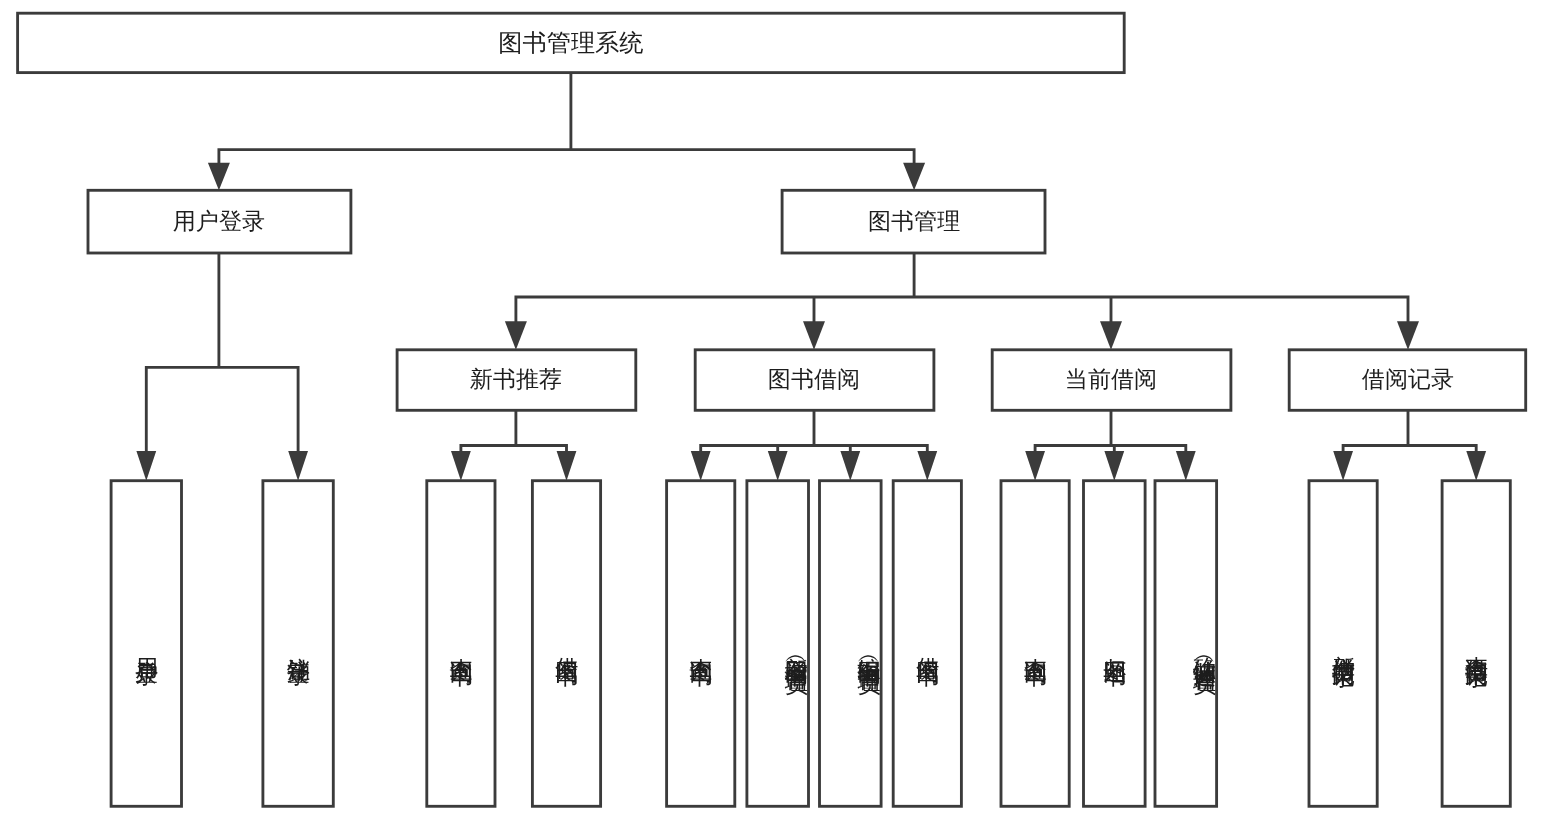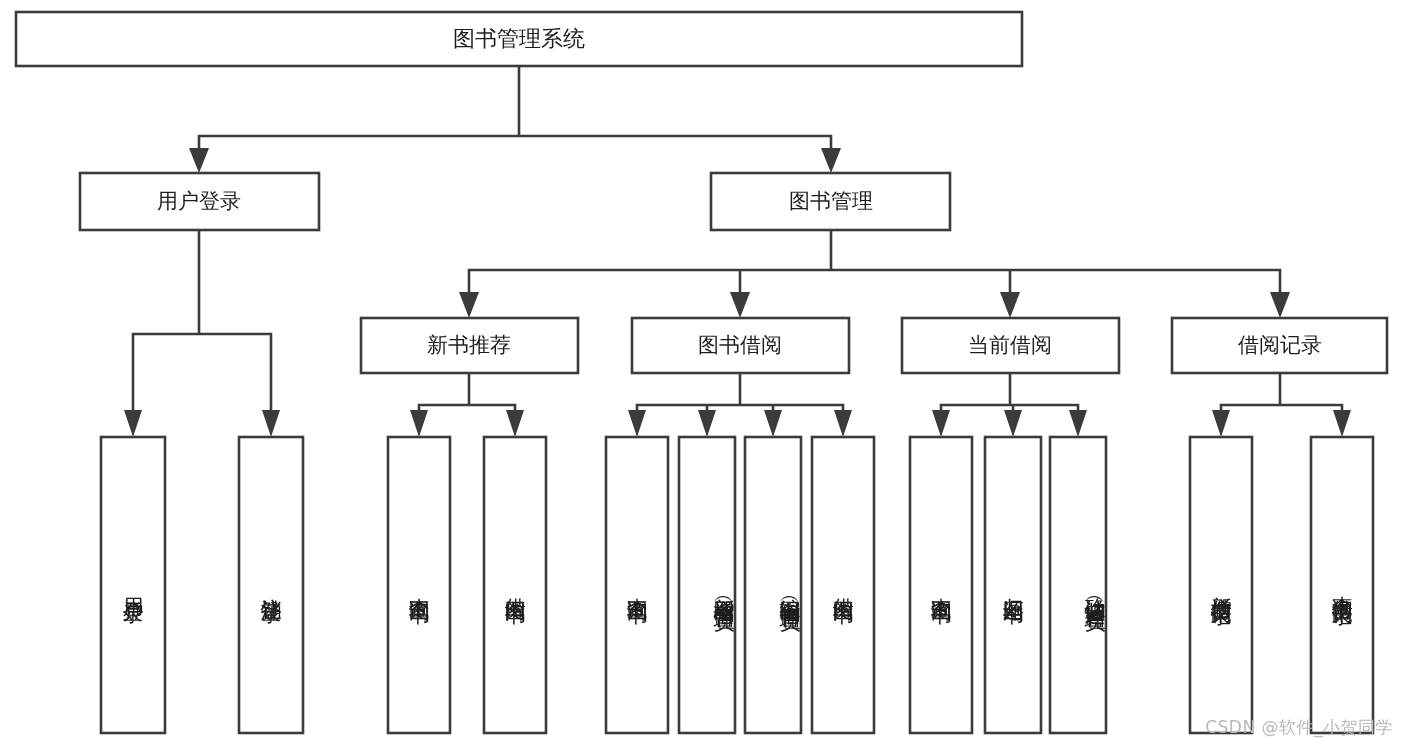--- a/index.html
+++ b/index.html
@@ -181,15 +181,14 @@
   <div class="vlabel" style="left:606px;  top:437px; width:62px; height:296px;">查询图书</div>
   <div class="vlabel" style="left:679px;  top:437px; width:56px; height:296px; align-items:flex-start; padding-top:10px; box-sizing:border-box;">新增图书（管理员）</div>
   <div class="vlabel" style="left:745px;  top:437px; width:56px; height:296px; align-items:flex-start; padding-top:10px; box-sizing:border-box;">编辑图书（管理员）</div>
   <div class="vlabel" style="left:812px;  top:437px; width:62px; height:296px;">借阅图书</div>
   <div class="vlabel" style="left:910px;  top:437px; width:62px; height:296px;">查询图书</div>
   <div class="vlabel" style="left:985px;  top:437px; width:56px; height:296px;">归还图书</div>
   <div class="vlabel" style="left:1050px; top:437px; width:56px; height:296px; align-items:flex-start; padding-top:10px; box-sizing:border-box;">确认归还（管理员）</div>
   <div class="vlabel" style="left:1190px; top:437px; width:62px; height:296px;">新增借阅记录</div>
   <div class="vlabel" style="left:1311px; top:437px; width:62px; height:296px;">查询借阅记录</div>
 
-  <div class="watermark" style="right:12px; bottom:8px;">CSDN @软件_小贺同学</div>
 
 </div>
 
 </body></html>

